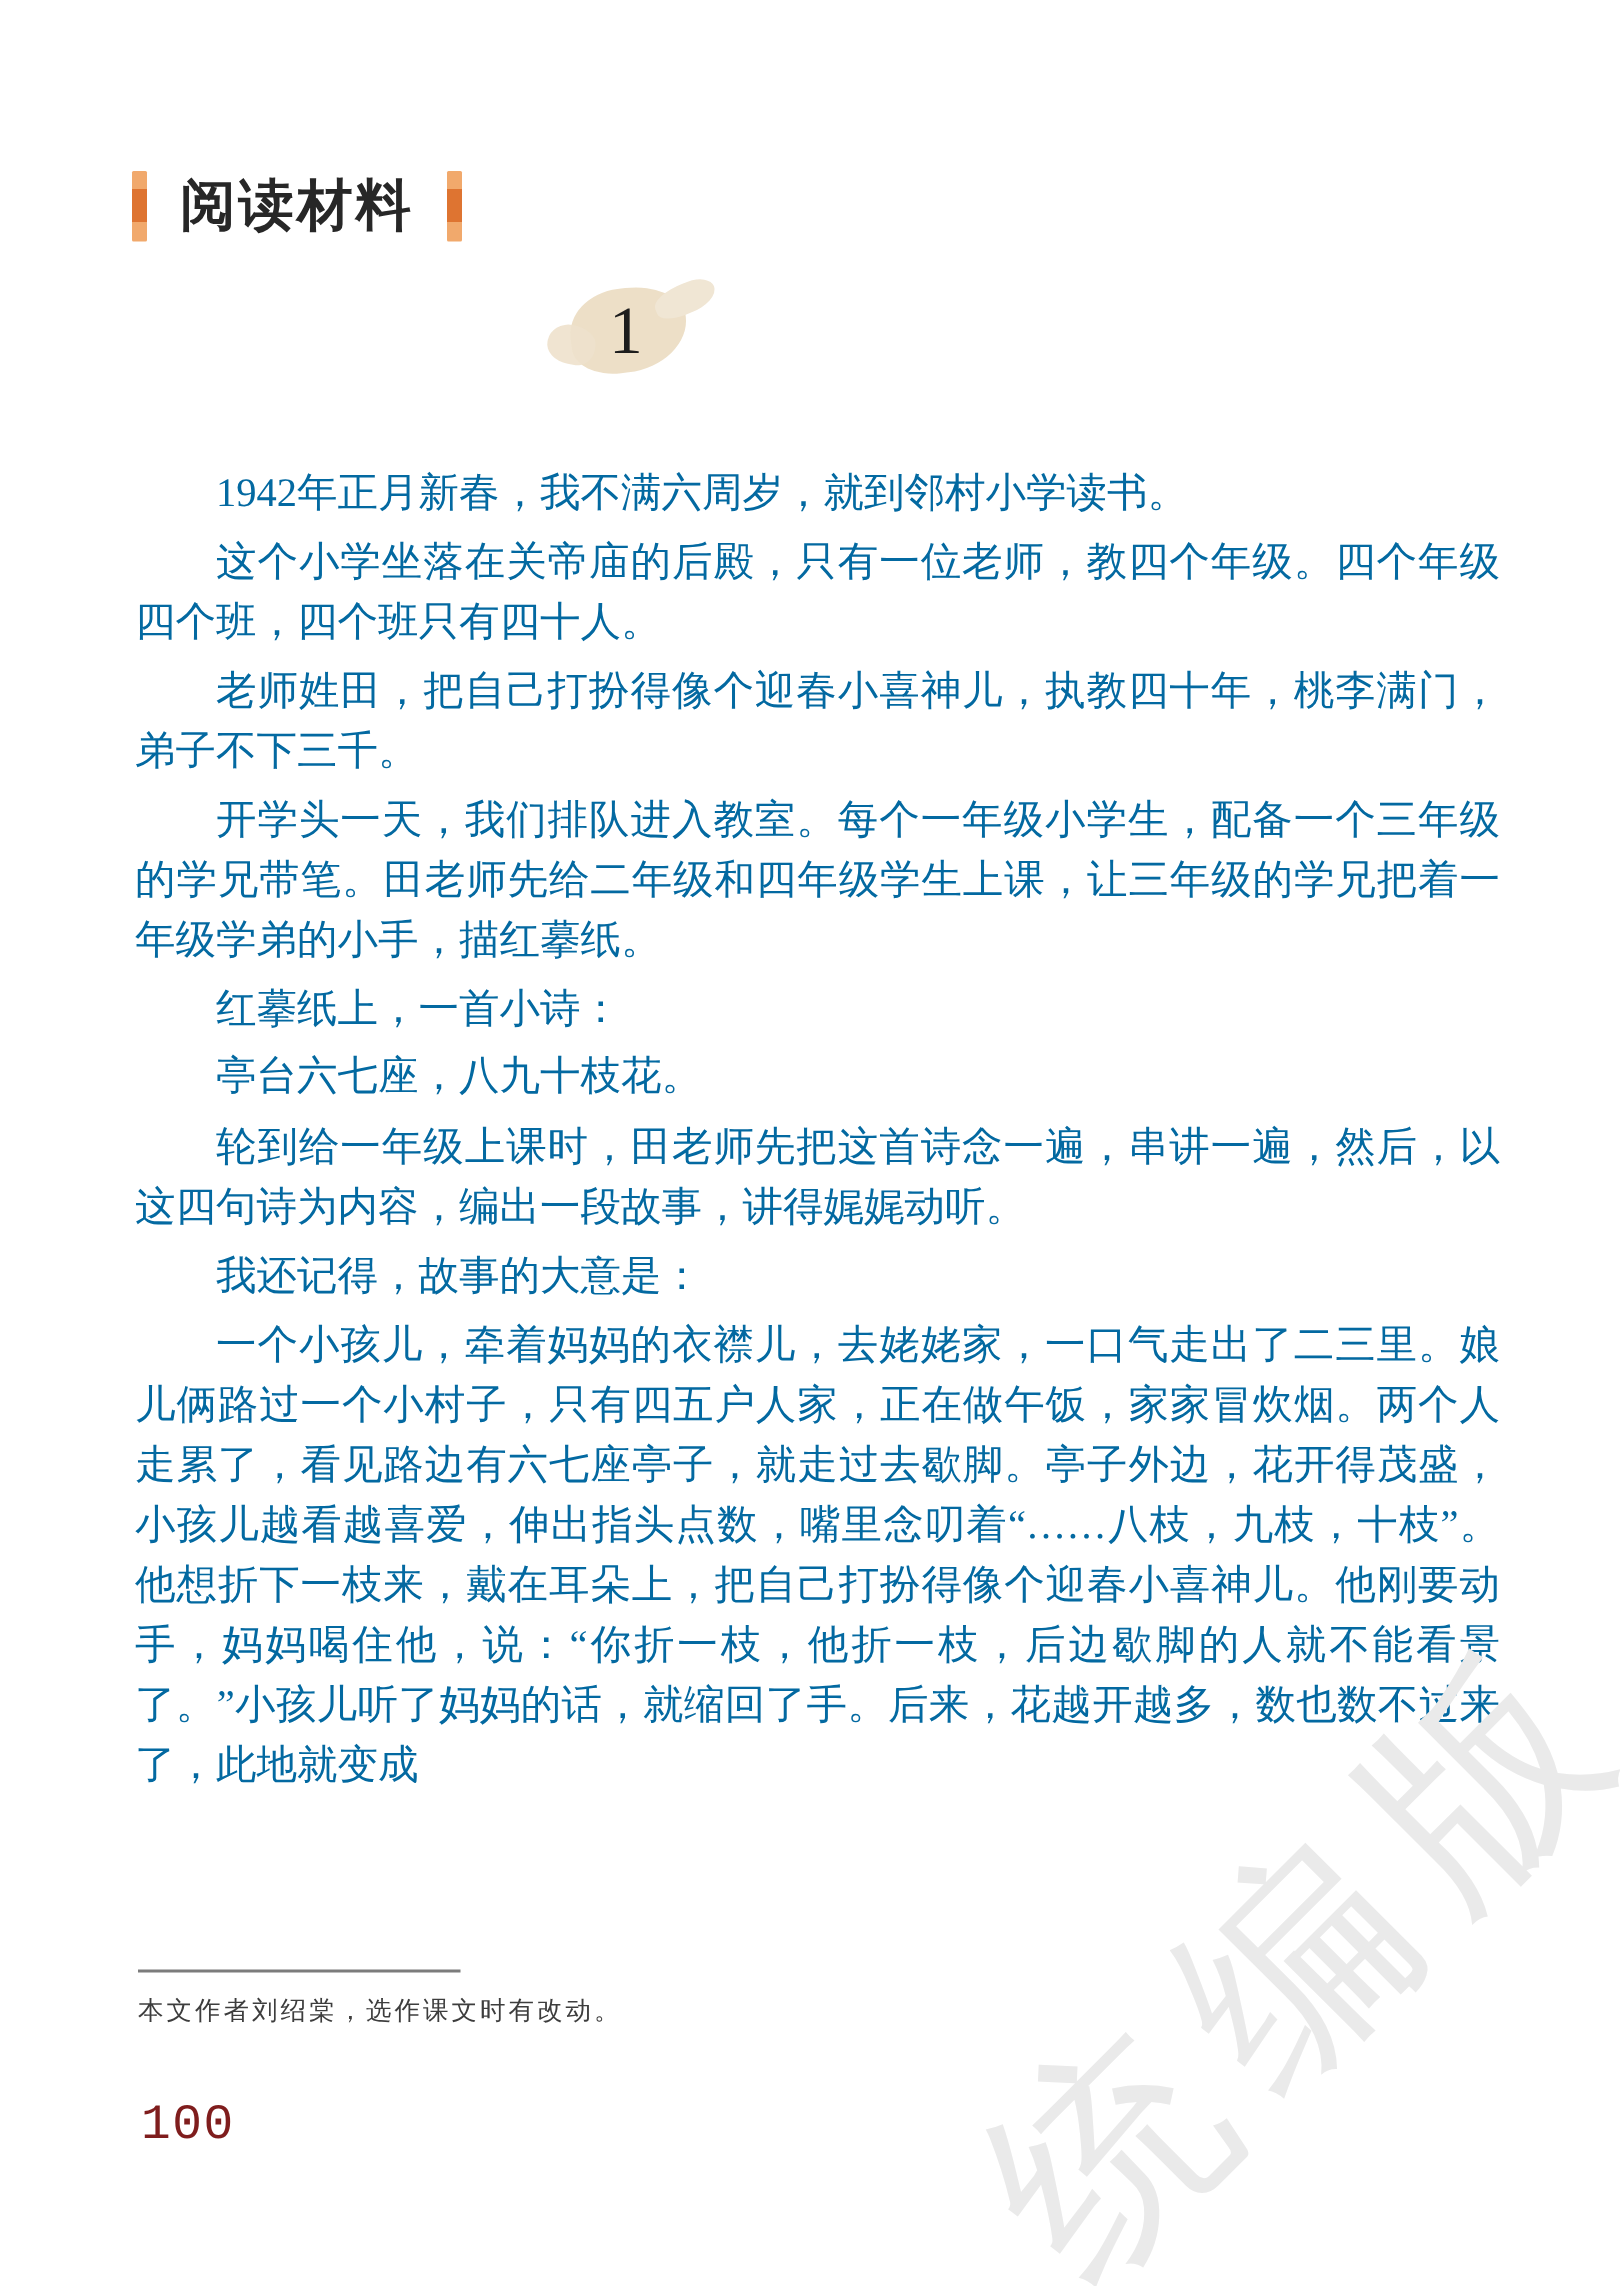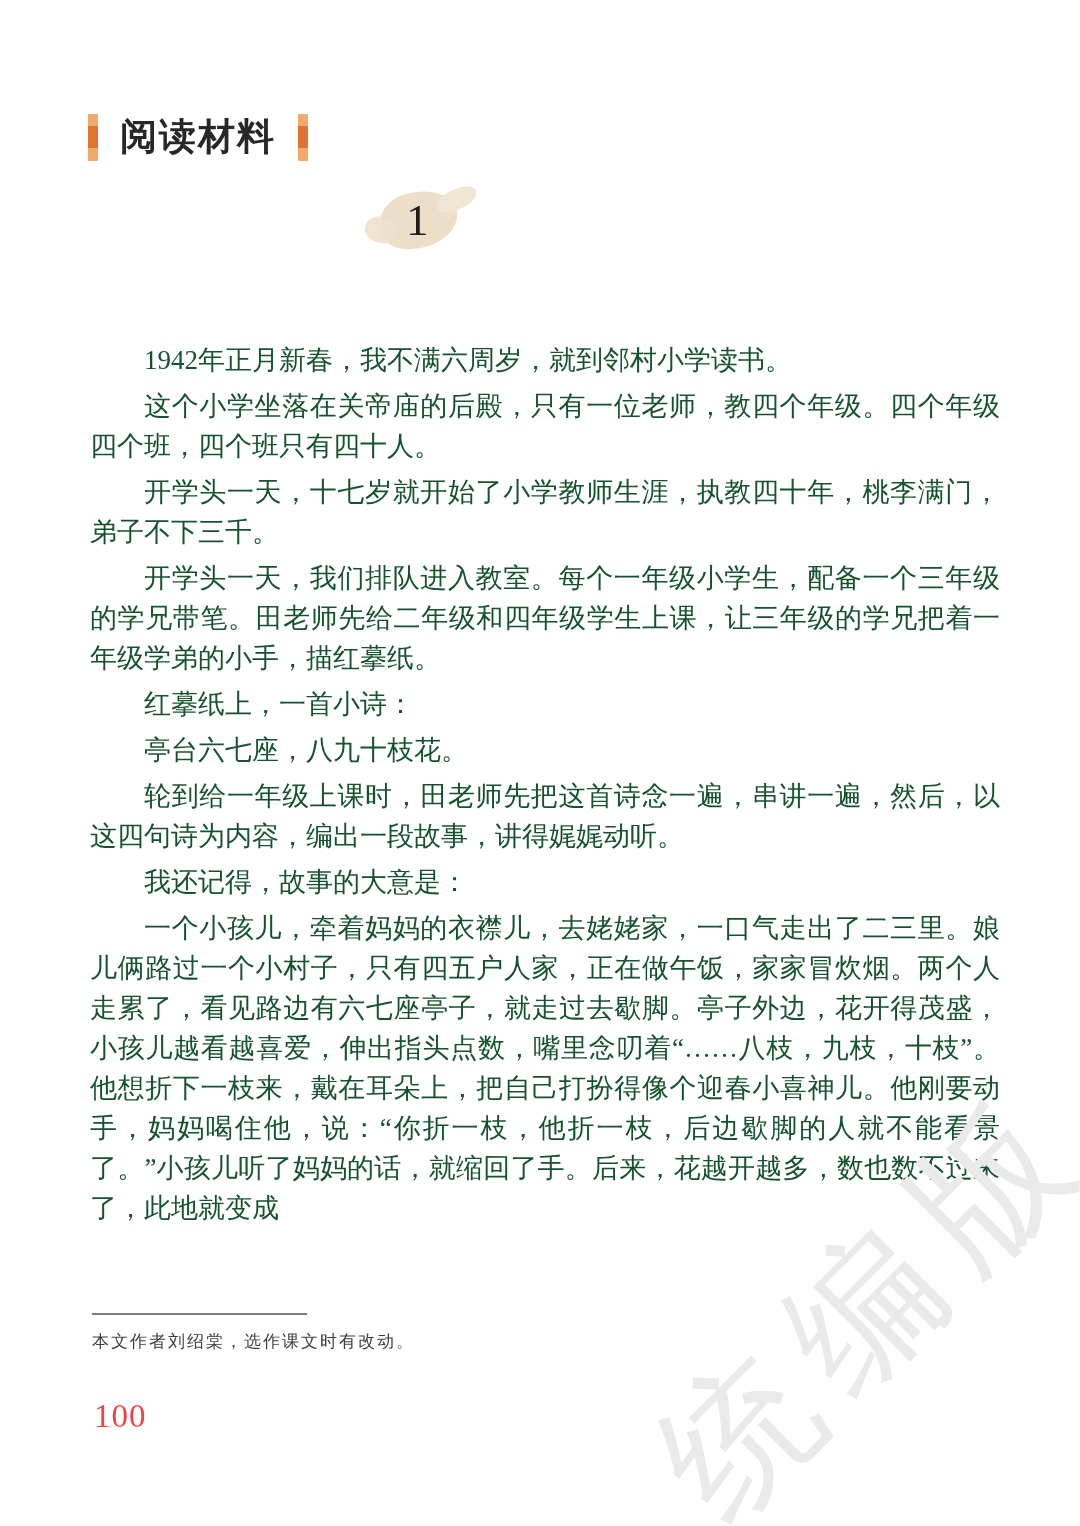--- a/index.html
+++ b/index.html
@@ -99,26 +99,26 @@
     font-weight: 700;
     letter-spacing: 1px;
     color: #1f1f1f;
     font-family: "Liberation Serif", serif;
   }
 
   
   .body-text {
     position: absolute;
     left: 90px;
-    top: 340px;
+    top: 308px;
     width: 910px;
     font-size: 27px;
     line-height: 40px;
     text-align: justify;
-    color: #14532d;
+    color: #0369a1;
   }
   .para {
     margin: 0 0 6px 0;
     text-indent: 2em;
   }
   .poem {
     margin: 0 0 6px 0;
     text-indent: 2em;
     font-family: "DejaVu Serif", serif;
   }
@@ -144,22 +144,22 @@
     font-family: "DejaVu Serif", serif;
   }
 
   
   .page-number {
     position: absolute;
     left: 94px;
     top: 1398px;
     font-size: 33px;
     letter-spacing: 1px;
-    color: #ef4444;
-    font-family: Liberation Serif, serif;
+    color: #7f1d1d;
+    font-family: Liberation Mono, monospace;
   }
 
   
   .watermark {
     position: absolute;
     left: 608px;
     top: 1222px;
     width: 530px;
     height: 160px;
     font-size: 150px;
@@ -187,21 +187,21 @@
   </header>
 
   <div class="num-wrap">
     <span class="blob"></span>
     <span class="lesson-number">1</span>
   </div>
 
   <main class="body-text">
     <p class="para">1942年正月新春，我不满六周岁，就到邻村小学读书。</p>
     <p class="para">这个小学坐落在关帝庙的后殿，只有一位老师，教四个年级。四个年级四个班，四个班只有四十人。</p>
-    <p class="para">开学头一天，十七岁就开始了小学教师生涯，执教四十年，桃李满门，弟子不下三千。</p>
+    <p class="para">老师姓田，把自己打扮得像个迎春小喜神儿，执教四十年，桃李满门，弟子不下三千。</p>
     <p class="para">开学头一天，我们排队进入教室。每个一年级小学生，配备一个三年级的学兄带笔。田老师先给二年级和四年级学生上课，让三年级的学兄把着一年级学弟的小手，描红摹纸。</p>
     <p class="para">红摹纸上，一首小诗：</p>
     <p class="poem">亭台六七座，八九十枝花。</p>
     <p class="para">轮到给一年级上课时，田老师先把这首诗念一遍，串讲一遍，然后，以这四句诗为内容，编出一段故事，讲得娓娓动听。</p>
     <p class="para">我还记得，故事的大意是：</p>
     <p class="para">一个小孩儿，牵着妈妈的衣襟儿，去姥姥家，一口气走出了二三里。娘儿俩路过一个小村子，只有四五户人家，正在做午饭，家家冒炊烟。两个人走累了，看见路边有六七座亭子，就走过去歇脚。亭子外边，花开得茂盛，小孩儿越看越喜爱，伸出指头点数，嘴里念叨着“……八枝，九枝，十枝”。他想折下一枝来，戴在耳朵上，把自己打扮得像个迎春小喜神儿。他刚要动手，妈妈喝住他，说：“你折一枝，他折一枝，后边歇脚的人就不能看景了。”小孩儿听了妈妈的话，就缩回了手。后来，花越开越多，数也数不过来了，此地就变成</p>
   </main>
 
   <div class="footnote-rule"></div>
   <p class="footnote">本文作者刘绍棠，选作课文时有改动。</p>

